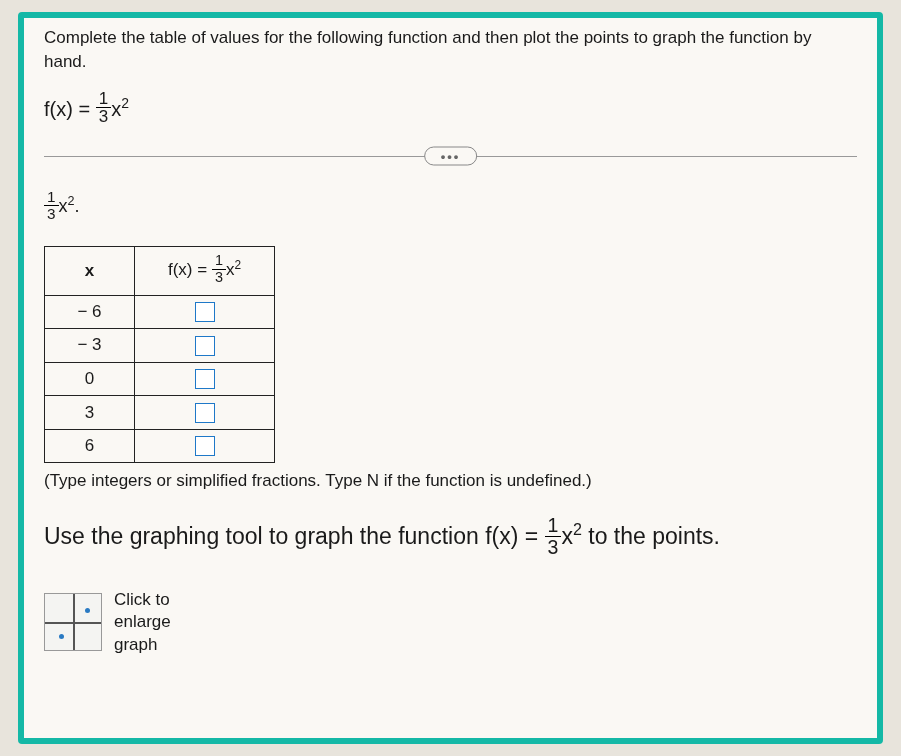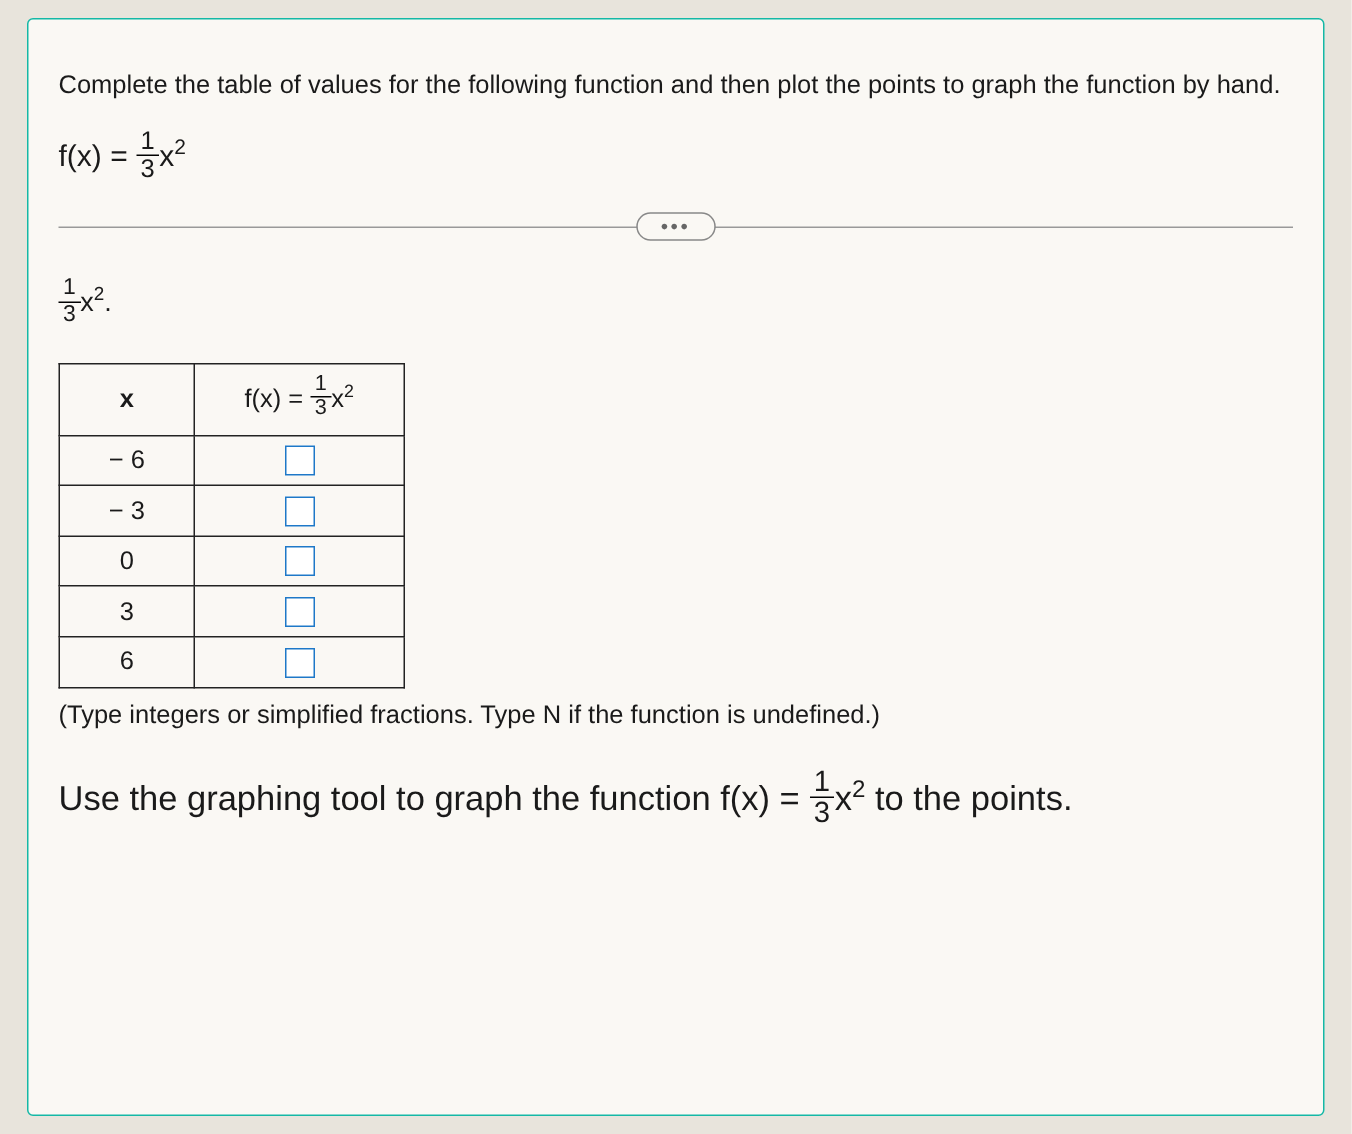--- a/index.html
+++ b/index.html
@@ -12,23 +12,23 @@
       height: 756px;
       background: #e8e4dc;
       font-family: Arial, sans-serif;
       position: relative;
       padding: 12px 18px;
       color: #1a1a1a;
       font-size: 17px;
     }
     .content {
       background: #faf8f4;
-      border: 1px solid #14b8a6;
+      border: 6px solid #14b8a6;
       border-radius: 4px;
-      padding: 32px 20px 40px 20px;
+      padding: 8px 20px 40px 20px;
       width: 100%;
       height: 100%;
       position: relative;
     }
     .question-intro { line-height: 1.4; margin-bottom: 18px; }
     .formula-main { margin-bottom: 28px; font-size: 20px; }
     .frac {
       display: inline-block;
       vertical-align: middle;
       text-align: center;
@@ -170,14 +170,25 @@
       </tr>
     </tbody>
   </table>
 
   <p class="hint">(Type integers or simplified fractions. Type N if the function is undefined.)</p>
 
   <p class="graph-instruction">
     <span>Use the graphing tool to graph the function f(x) = </span><span class="frac"><span class="num">1</span><span class="den">3</span></span><span>x</span><sup>2</sup><span> to the points.</span>
   </p>
 
+  <div class="graph-tool">
+    <div class="graph-thumb">
+      <span class="dot" style="left:14px; top:40px;"></span>
+      <span class="dot" style="left:40px; top:14px;"></span>
+    </div>
+    <div class="graph-label">
+      <span>Click to</span><br>
+      <span>enlarge</span><br>
+      <span>graph</span>
+    </div>
+  </div>
 
 </div>
 
 </body></html>

